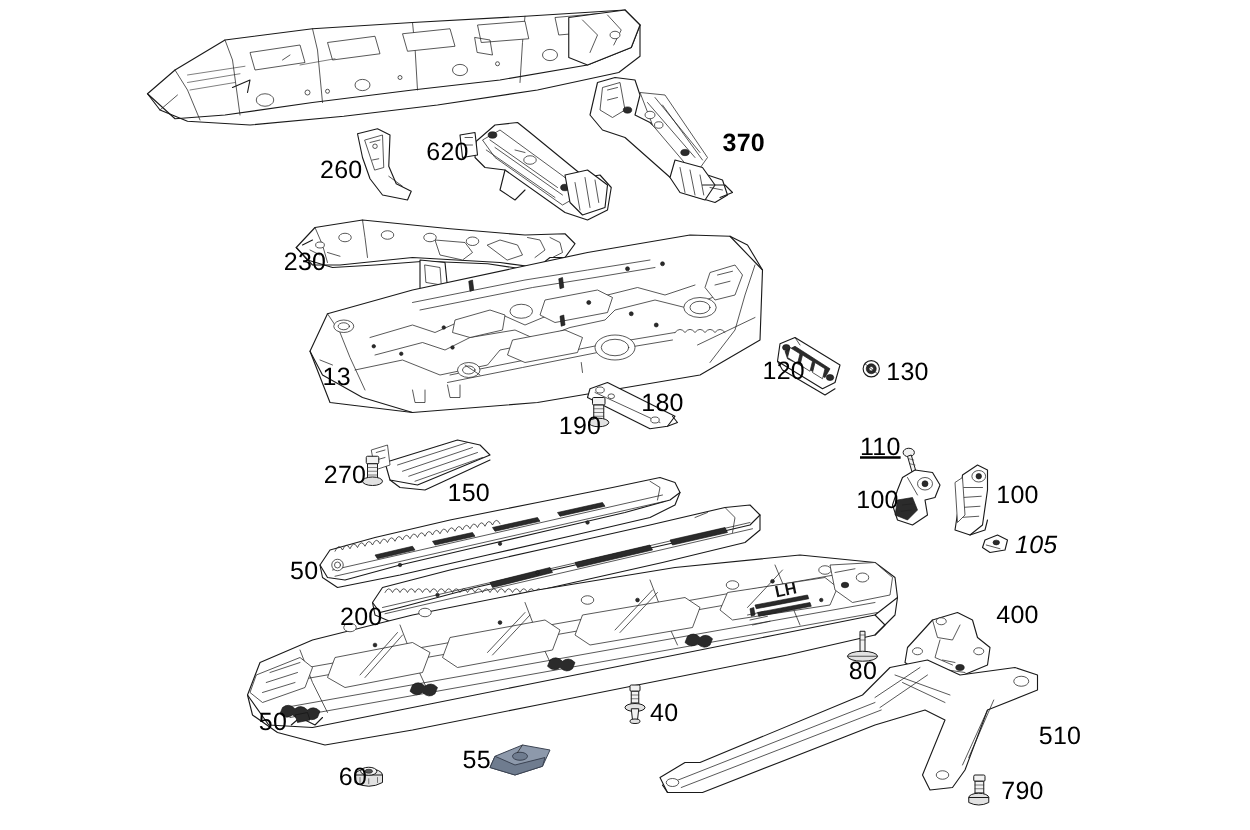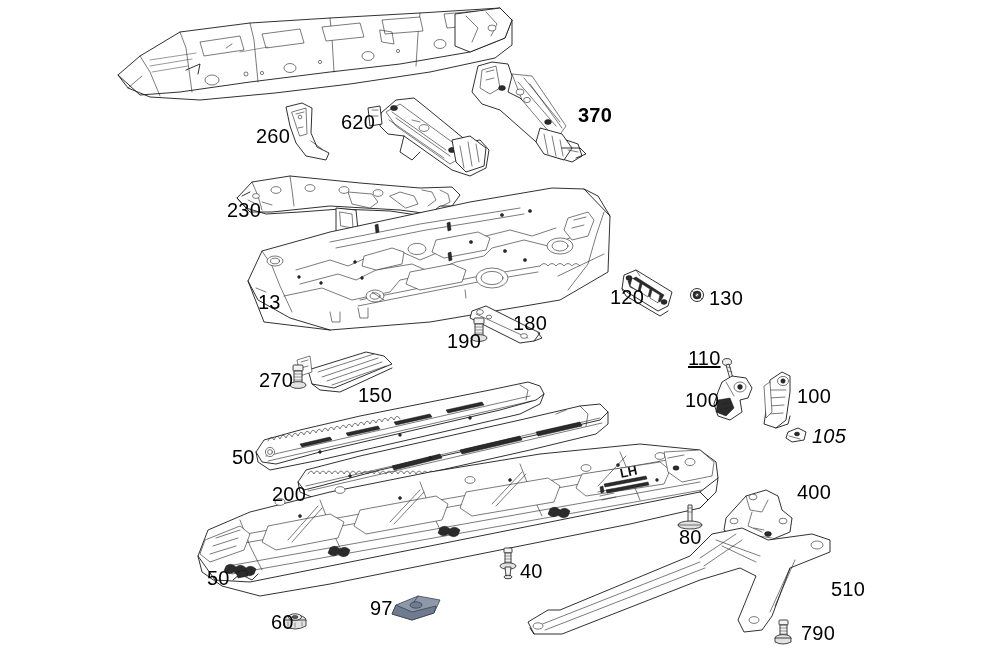--- a/index.html
+++ b/index.html
@@ -495,17 +495,17 @@
   <div class="callout" style="left:685px; top:390px;"><span>100</span></div>
   <div class="callout" style="left:797px; top:386px;"><span>100</span></div>
   <div class="callout" style="left:812px; top:426px;font-style:italic;"><span>105</span></div>
   <div class="callout" style="left:232px; top:447px;"><span>50</span></div>
   <div class="callout" style="left:272px; top:484px;"><span>200</span></div>
   <div class="callout" style="left:797px; top:482px;"><span>400</span></div>
   <div class="callout" style="left:679px; top:527px;"><span>80</span></div>
   <div class="callout" style="left:183px; top:568px;margin-left:24px;"><span>50</span></div>
   <div class="callout" style="left:520px; top:561px;"><span>40</span></div>
   <div class="callout" style="left:831px; top:579px;"><span>510</span></div>
-  <div class="callout" style="left:370px; top:598px;"><span>97</span></div>
+  <div class="callout" style="left:370px; top:598px;"><span>55</span></div>
   <div class="callout" style="left:271px; top:612px;"><span>60</span></div>
   <div class="callout" style="left:801px; top:623px;"><span>790</span></div>
 
 </div>
 
 </body></html>

